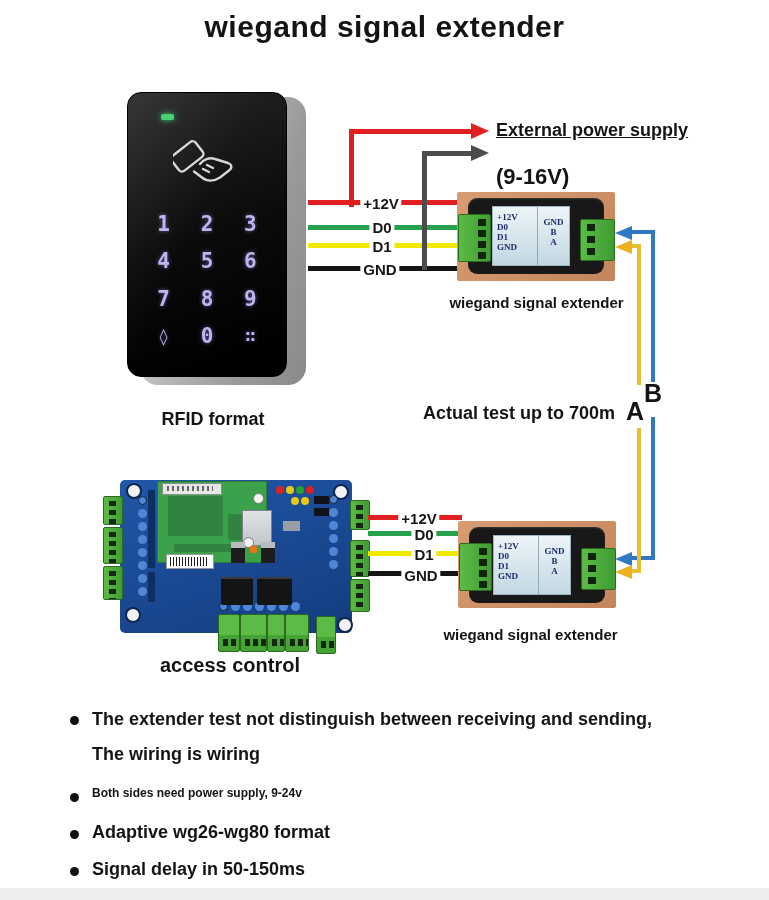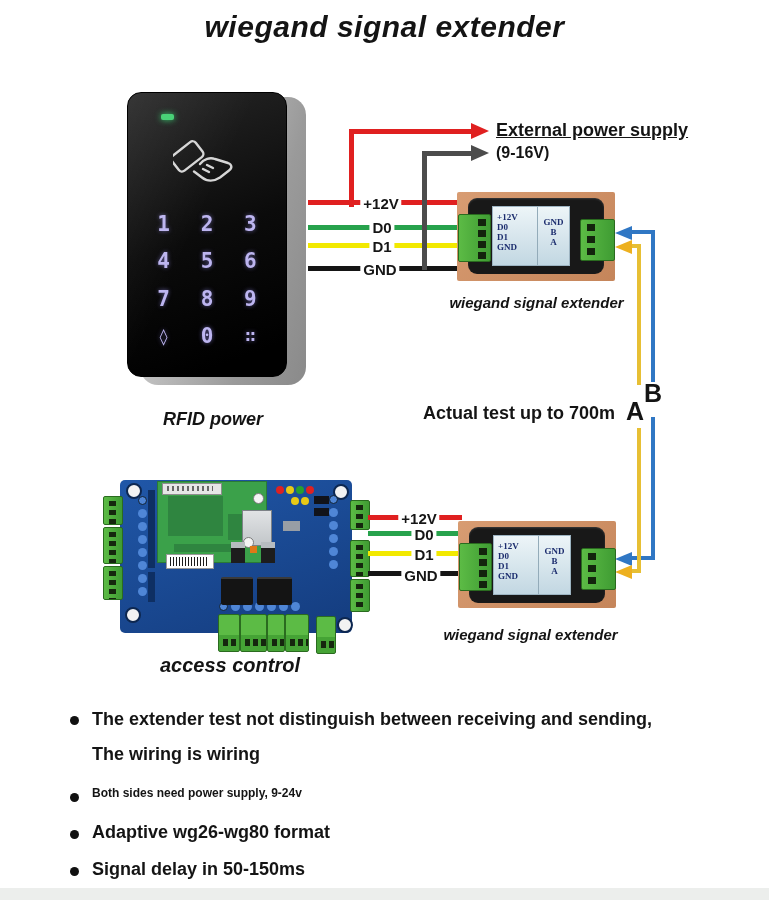--- a/index.html
+++ b/index.html
@@ -1,19 +1,19 @@
 <!DOCTYPE html>
 <html><head>
 <meta charset="utf-8">
 <style>
   html,body{margin:0;padding:0;background:#ffffff;}
   .canvas{position:relative;width:769px;height:900px;background:#fff;overflow:hidden;
           font-family:"Liberation Sans",sans-serif;}
   .txt{position:absolute;font-weight:700;color:#141414;white-space:nowrap;}
-  .cap{text-align:center;font-style:italic;}
+  .cap{text-align:center;}
   .wlabel{position:absolute;transform:translate(-50%,-50%);background:#fff;
           font-weight:700;font-size:15px;color:#161616;padding:0 3px;line-height:17px;}
   .wire{position:absolute;height:5px;}
   .seg{position:absolute;}
   .arrow-r{position:absolute;width:0;height:0;border-top:8px solid transparent;border-bottom:8px solid transparent;}
   .arrow-l{position:absolute;width:0;height:0;border-top:7px solid transparent;border-bottom:7px solid transparent;}
 
   
   .reader-side{position:absolute;left:140px;top:97px;width:166px;height:288px;border-radius:18px;
                background:linear-gradient(105deg,#e2e2e2,#9a9a9a 70%,#8a8a8a);}
@@ -107,35 +107,35 @@
       <span class="key">5</span>
       <span class="key">6</span>
       <span class="key">7</span>
       <span class="key">8</span>
       <span class="key">9</span>
       <span class="key" style="font-size:16px;">◊</span>
       <span class="key">0</span>
       <span class="key" style="font-size:17px;">∷</span>
     </div>
   </div>
-  <div class="txt cap" style="left:138px;top:409px;width:150px;font-size:18px;">RFID power</div>
+  <div class="txt cap" style="left:138px;top:409px;width:150px;font-size:18px;">RFID format</div>
 
   <div class="wire" style="left:308px;top:200px;width:154px;background:#e02020;"></div>
   <div class="wire" style="left:308px;top:225px;width:154px;background:#27a24c;"></div>
   <div class="wire" style="left:308px;top:243px;width:154px;background:#f2e900;"></div>
   <div class="wire" style="left:308px;top:266px;width:154px;background:#151515;"></div>
 
   <div class="seg" style="left:349px;top:129px;width:5px;height:78px;background:#e02020;"></div>
   <div class="seg" style="left:349px;top:129px;width:122px;height:5px;background:#e02020;"></div>
   <div class="arrow-r" style="left:471px;top:123px;border-left:18px solid #e02020;"></div>
   <div class="seg" style="left:422px;top:151px;width:5px;height:119px;background:#4c4c4c;"></div>
   <div class="seg" style="left:422px;top:151px;width:49px;height:5px;background:#4c4c4c;"></div>
   <div class="arrow-r" style="left:471px;top:145px;border-left:18px solid #4c4c4c;"></div>
   <div class="txt" style="left:496px;top:120px;font-size:18px;text-decoration:underline;">External power supply</div>
-  <div class="txt" style="left:496px;top:144px;font-size:16px;">(9-16V)</div>
+  <div class="txt" style="left:496px;top:164px;font-size:22px;">(9-16V)</div>
 
   <span class="wlabel" style="left:381px;top:203px;">+12V</span>
   <span class="wlabel" style="left:382px;top:227px;">D0</span>
   <span class="wlabel" style="left:382px;top:246px;">D1</span>
   <span class="wlabel" style="left:380px;top:269px;">GND</span>
 
   <div class="mod" style="left:457px;top:192px;height:89px;">
     <div class="mod-black"></div>
     <div class="mod-panel">
       <div class="pcol-l">

